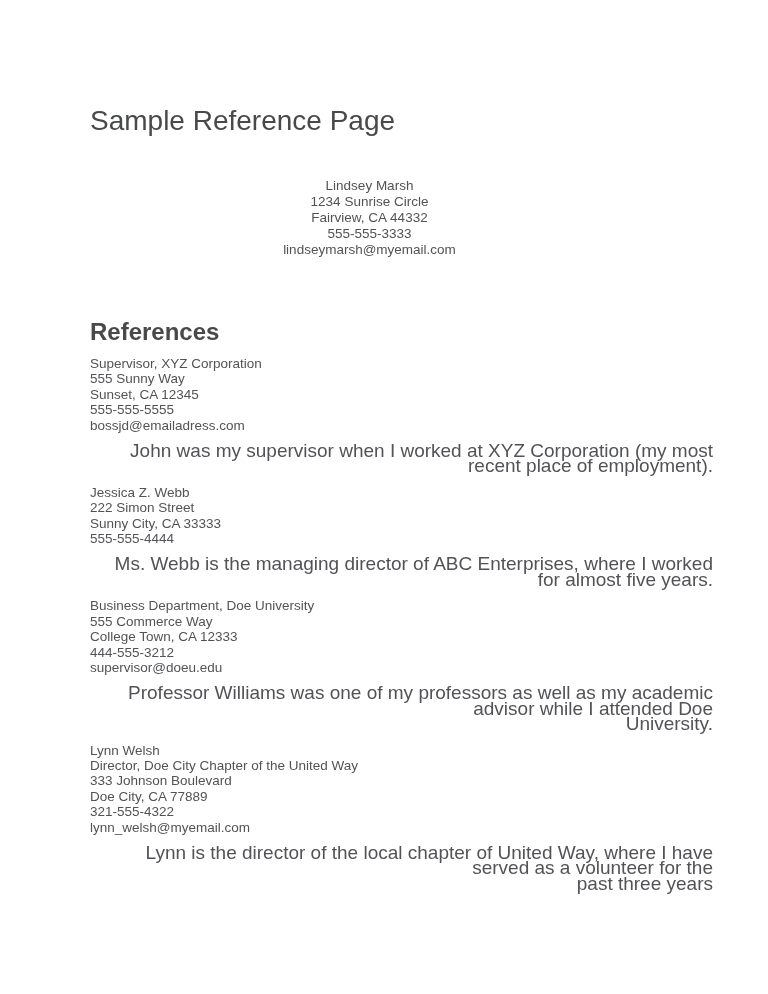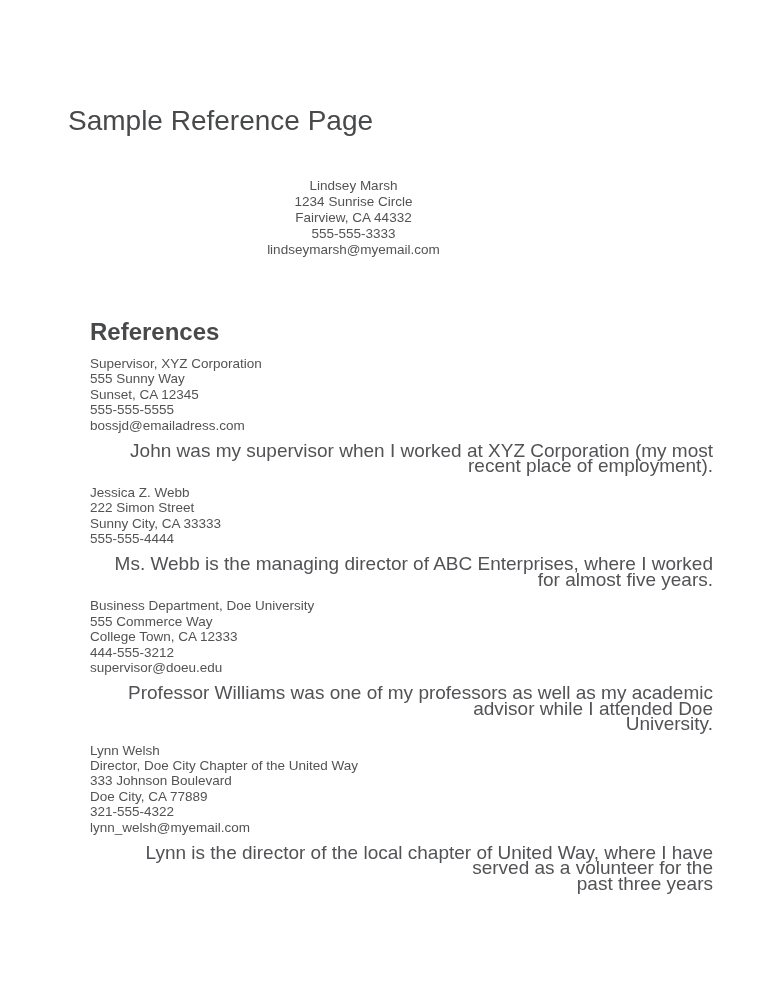--- a/index.html
+++ b/index.html
@@ -8,32 +8,33 @@
     width: 768px;
     height: 994px;
     background: #ffffff;
     font-family: "Liberation Sans", "DejaVu Sans", sans-serif;
     color: #525356;
     overflow: hidden;
     box-sizing: border-box;
     padding-top: 104px;
   }
   .doc-title {
-    margin: 0 68px;
+    margin: 0 90px;
     font-size: 28px;
     line-height: 34px;
     font-weight: 400;
     color: #48494b;
   }
   .contact-block {
     margin-top: 40px;
     width: 707px;
     text-align: center;
     font-size: 13.5px;
     line-height: 16px;
+    padding-left: 16px;
   }
   .contact-block div { margin: 0; }
   .section-heading {
     margin: 60px 90px 10px 90px;
     font-size: 24px;
     line-height: 28px;
     font-weight: 700;
     color: #48494b;
   }
   .ref-block {

